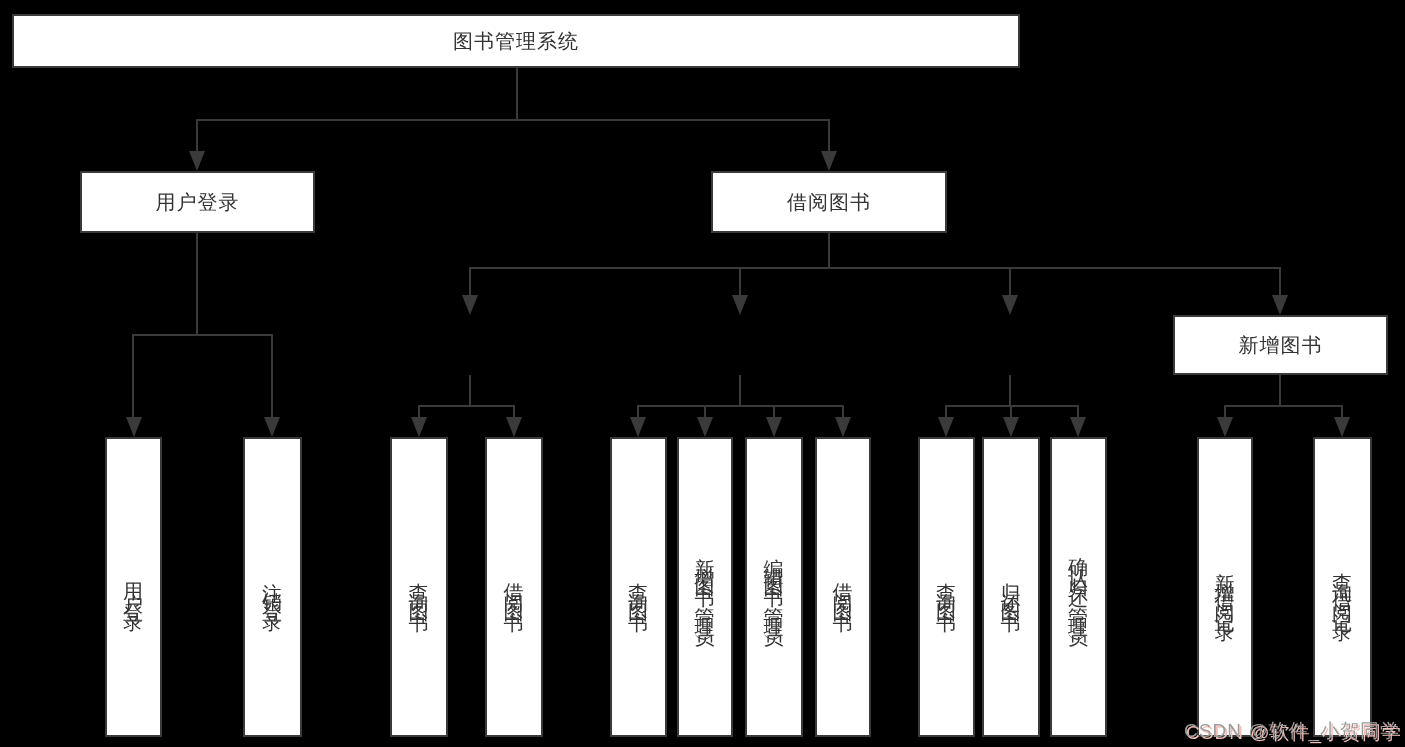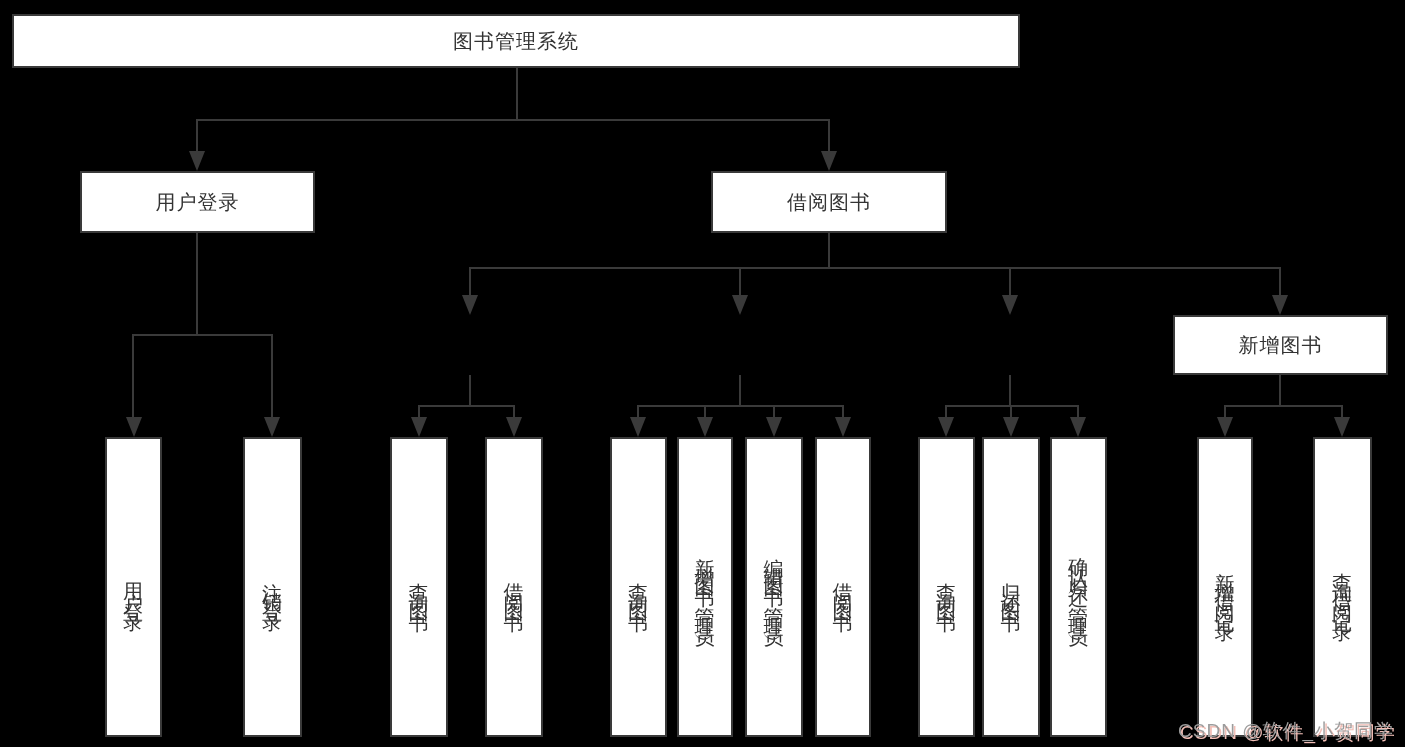--- a/index.html
+++ b/index.html
@@ -21,21 +21,21 @@
     font-size:20px;letter-spacing:10px;line-height:1;color:#333333;white-space:nowrap;
   }
   .vl{position:absolute;width:2px;background:#3a3a3a;}
   .hl{position:absolute;height:2px;background:#3a3a3a;}
   .ar{
     position:absolute;width:0;height:0;
     border-left:8px solid transparent;border-right:8px solid transparent;
     border-top:20px solid #3a3a3a;
   }
   #wm{
-    position:absolute;right:11px;bottom:3px;font-size:19px;color:#9c9c9c;
+    position:absolute;right:5px;bottom:3px;font-size:19px;color:#9c9c9c;
     text-shadow:2px 2px 0 #f2beb6;letter-spacing:1px;white-space:nowrap;
   }
 </style>
 </head>
 <body>
 
 <div id="stage">
 
   <div class="node" style="left:12px;top:14px;width:1008px;height:54px;">
     <span class="lbl">图书管理系统</span>

